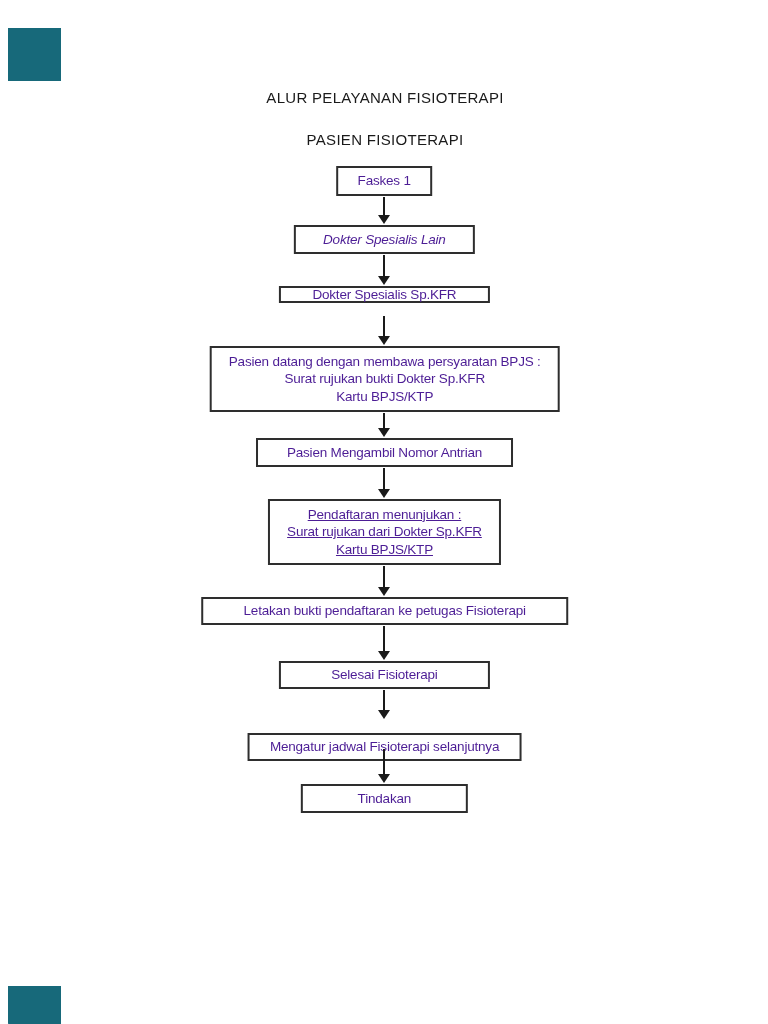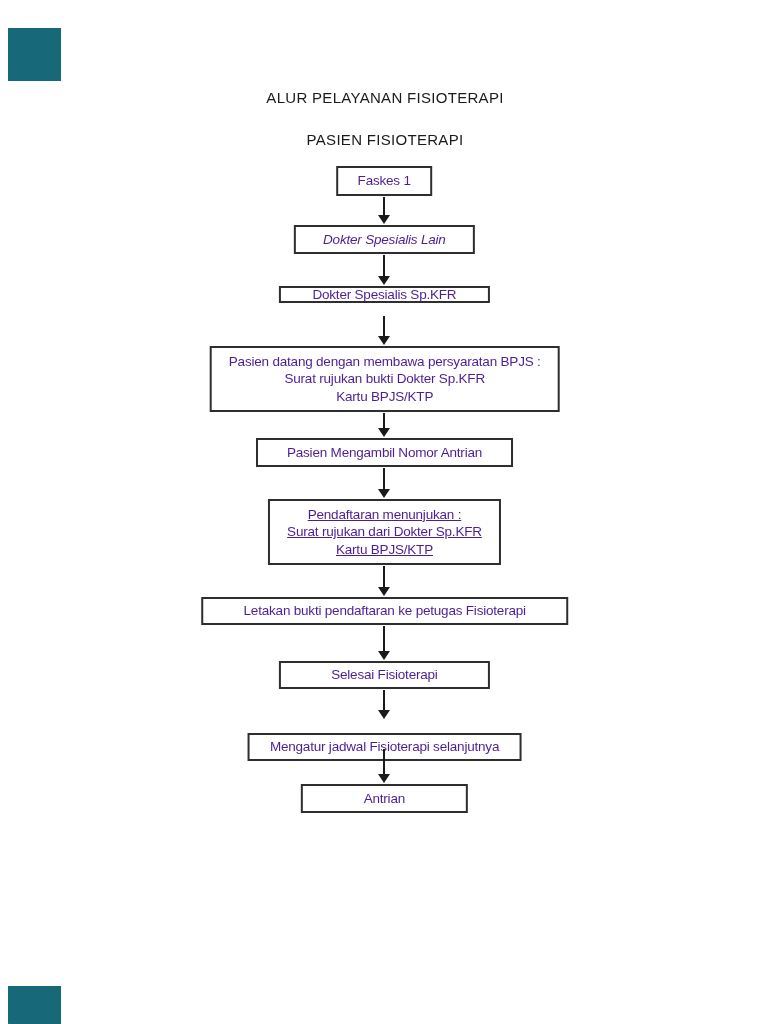--- a/index.html
+++ b/index.html
@@ -152,15 +152,15 @@
       <div class="head"></div>
   </div>
 
   <div class="node" style="top:720px; width:274px; height:28px;margin-top:13px;">Mengatur jadwal Fisioterapi selanjutnya</div>
 
   <div class="flow-arrow" style="top:749px; height:34px;">
     <div class="shaft" style="height:26px;"></div>
       <div class="head"></div>
   </div>
 
-  <div class="node" style="top:784px; width:167px; height:29px;">Antrian</div>
+  <div class="node" style="top:784px; width:167px; height:29px;">Tindakan</div>
 
 </div>
 
 </body></html>

